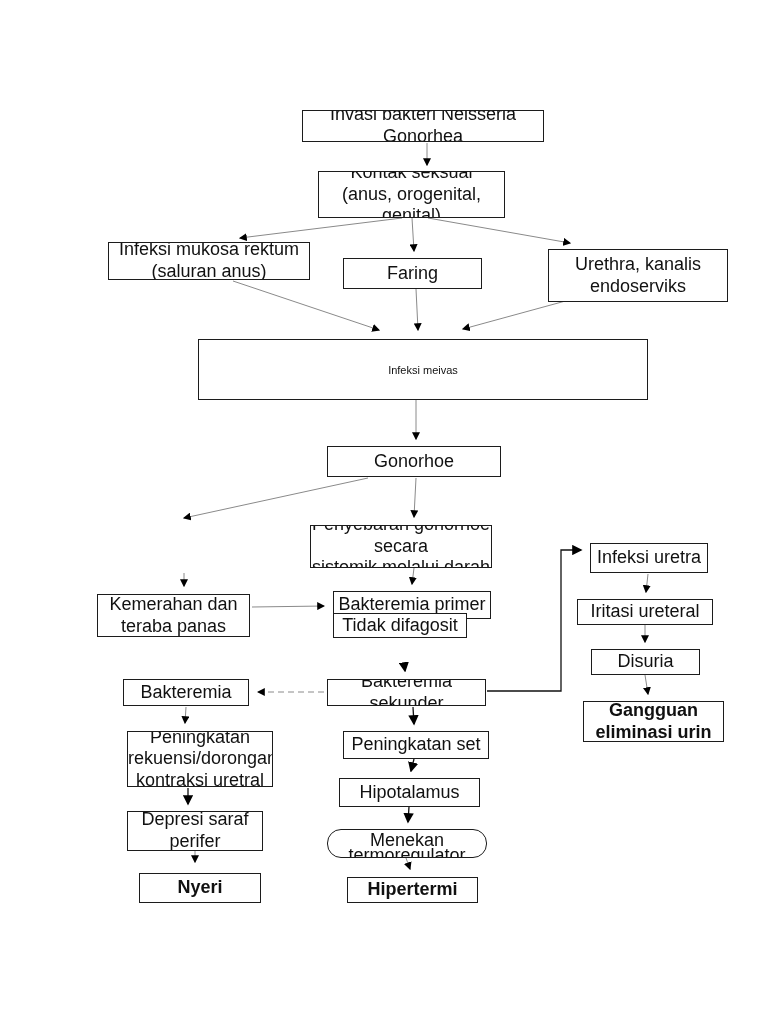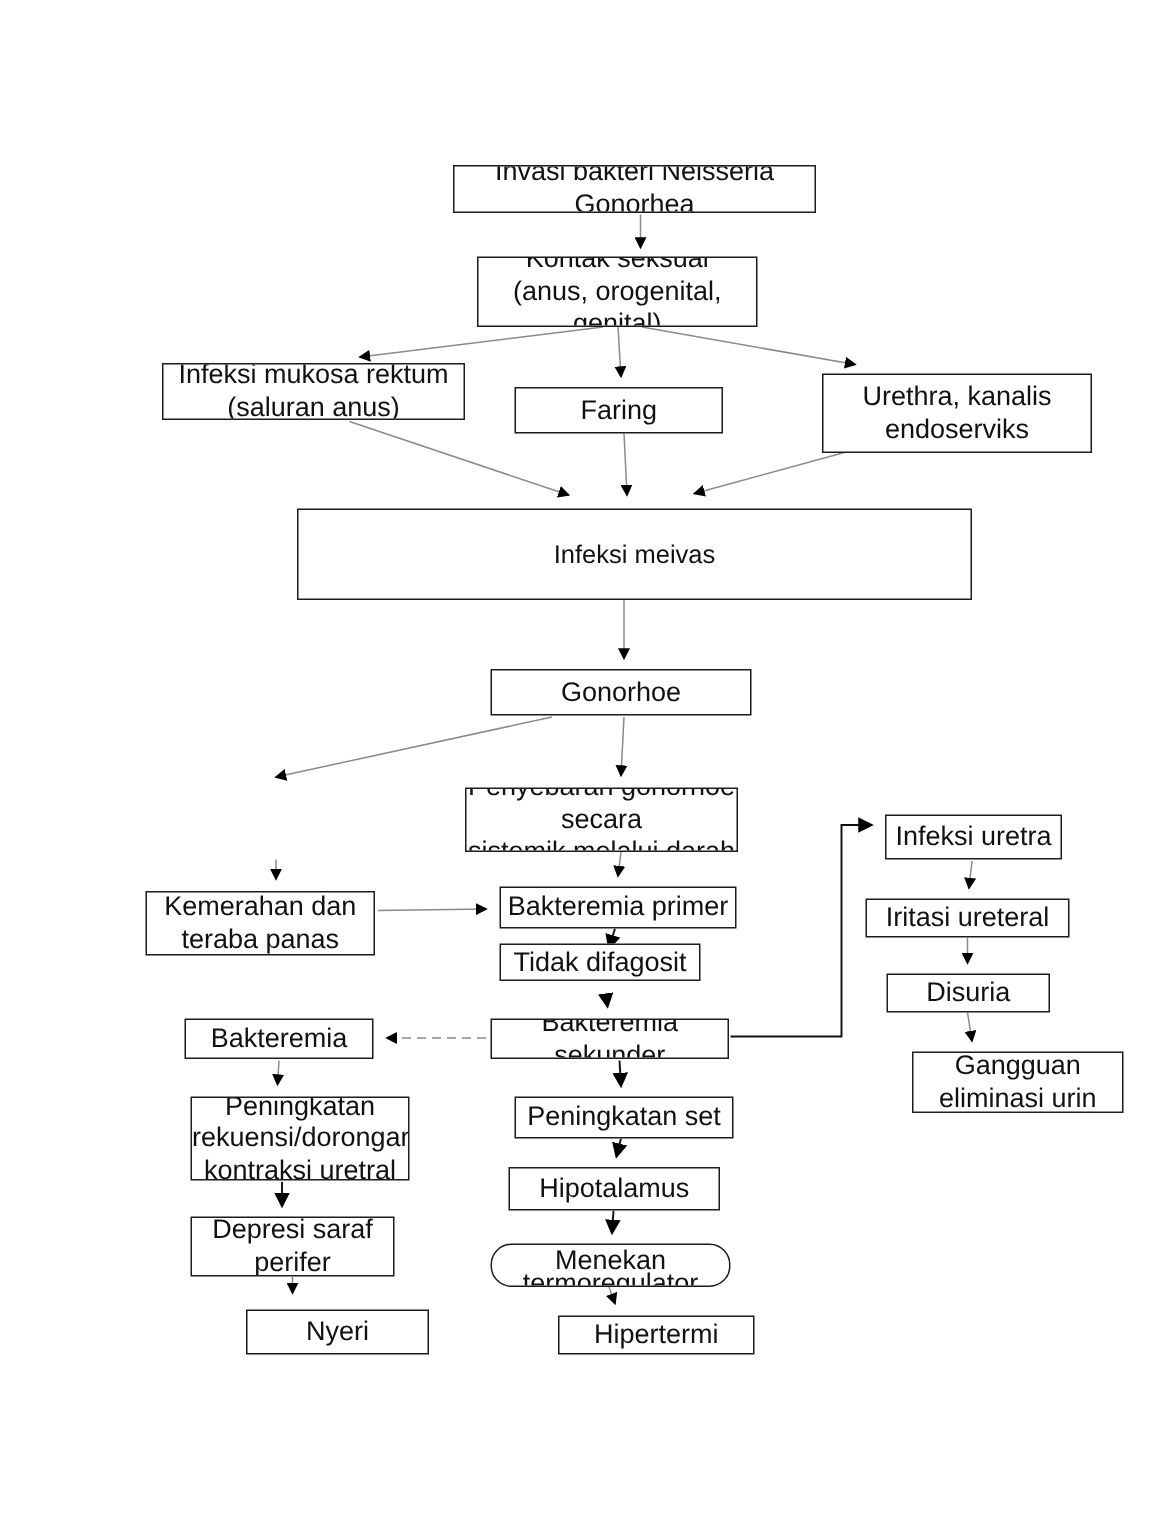--- a/index.html
+++ b/index.html
@@ -25,32 +25,32 @@
     background: #ffffff;
     display: flex;
     align-items: center;
     justify-content: center;
     text-align: center;
     font-size: 18px;
     line-height: 1.2;
     white-space: pre-line;
     overflow: hidden;
   }
-  .node.bold { font-weight: normal; margin-left: 25px; }
+  .node.bold { font-weight: bold; }
   .node.clip2 {
     align-items: flex-start;
     line-height: 15px;
     padding-top: 3px;
     border-radius: 14px;
   }
   .node.meivas {
     display: block;
     text-align: center;
     padding-top: 3px;
-    font-size: 17px;
+    font-size: 11px;
     line-height: 18px;
   }
   .meivas-row { position: relative; padding-left: 34px; padding-right: 6px; }
   .meivas-row .sym { position: absolute; left: 22px; top: 0; color: #6f6f6f; }
   .ln   { stroke: #8a8a8a; stroke-width: 1; fill: none; }
   .lnb  { stroke: #111111; stroke-width: 1.3; fill: none; }
   .lnd  { stroke: #8a8a8a; stroke-width: 1; fill: none; stroke-dasharray: 6 4; }
 </style>
 </head>
 <body>
@@ -133,21 +133,21 @@
 
   <div class="node" style="left:590px;top:543px;width:118px;height:30px">Infeksi uretra</div>
 
   <div class="node" style="left:97px;top:594px;width:153px;height:43px">Kemerahan dan
 teraba panas</div>
 
   <div class="node" style="left:333px;top:591px;width:158px;height:28px">Bakteremia primer</div>
 
   <div class="node" style="left:577px;top:599px;width:136px;height:26px">Iritasi ureteral</div>
 
-  <div class="node" style="left:333px;top:629px;width:134px;height:25px">Tidak difagosit</div>
+  <div class="node" style="left:333px;top:613px;width:134px;height:25px">Tidak difagosit</div>
 
   <div class="node" style="left:591px;top:649px;width:109px;height:26px">Disuria</div>
 
   <div class="node" style="left:123px;top:679px;width:126px;height:27px">Bakteremia</div>
 
   <div class="node" style="left:327px;top:679px;width:159px;height:27px">Bakteremia sekunder</div>
 
   <div class="node bold" style="left:583px;top:701px;width:141px;height:41px">Gangguan
 eliminasi urin</div>
 

